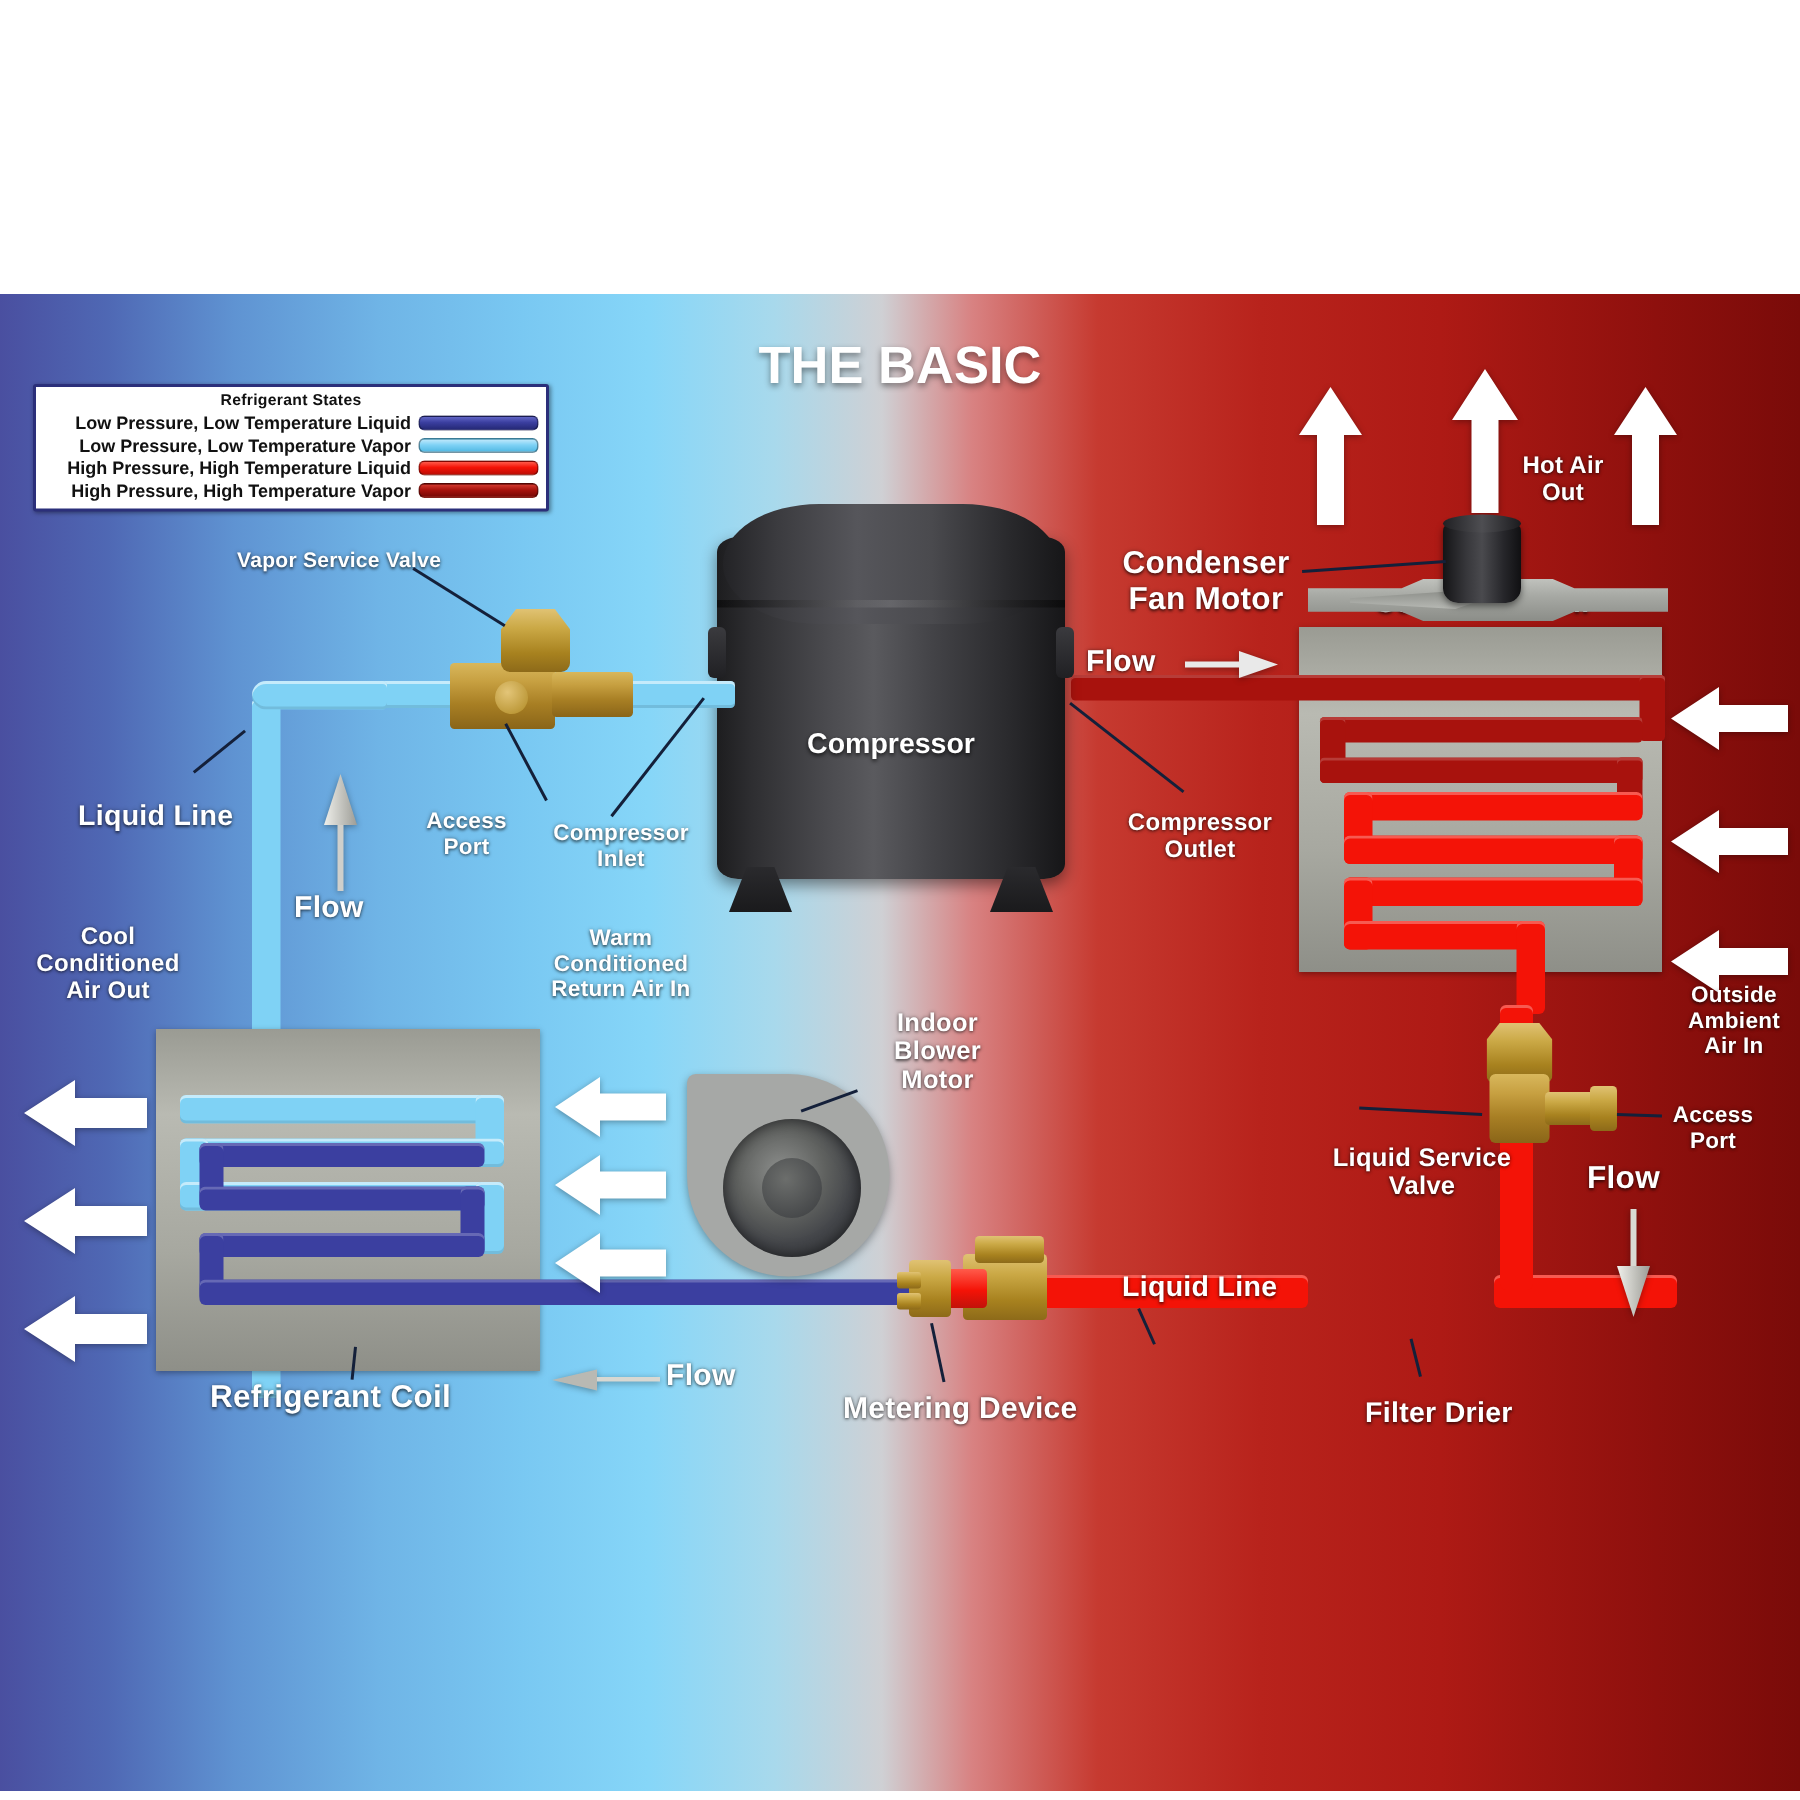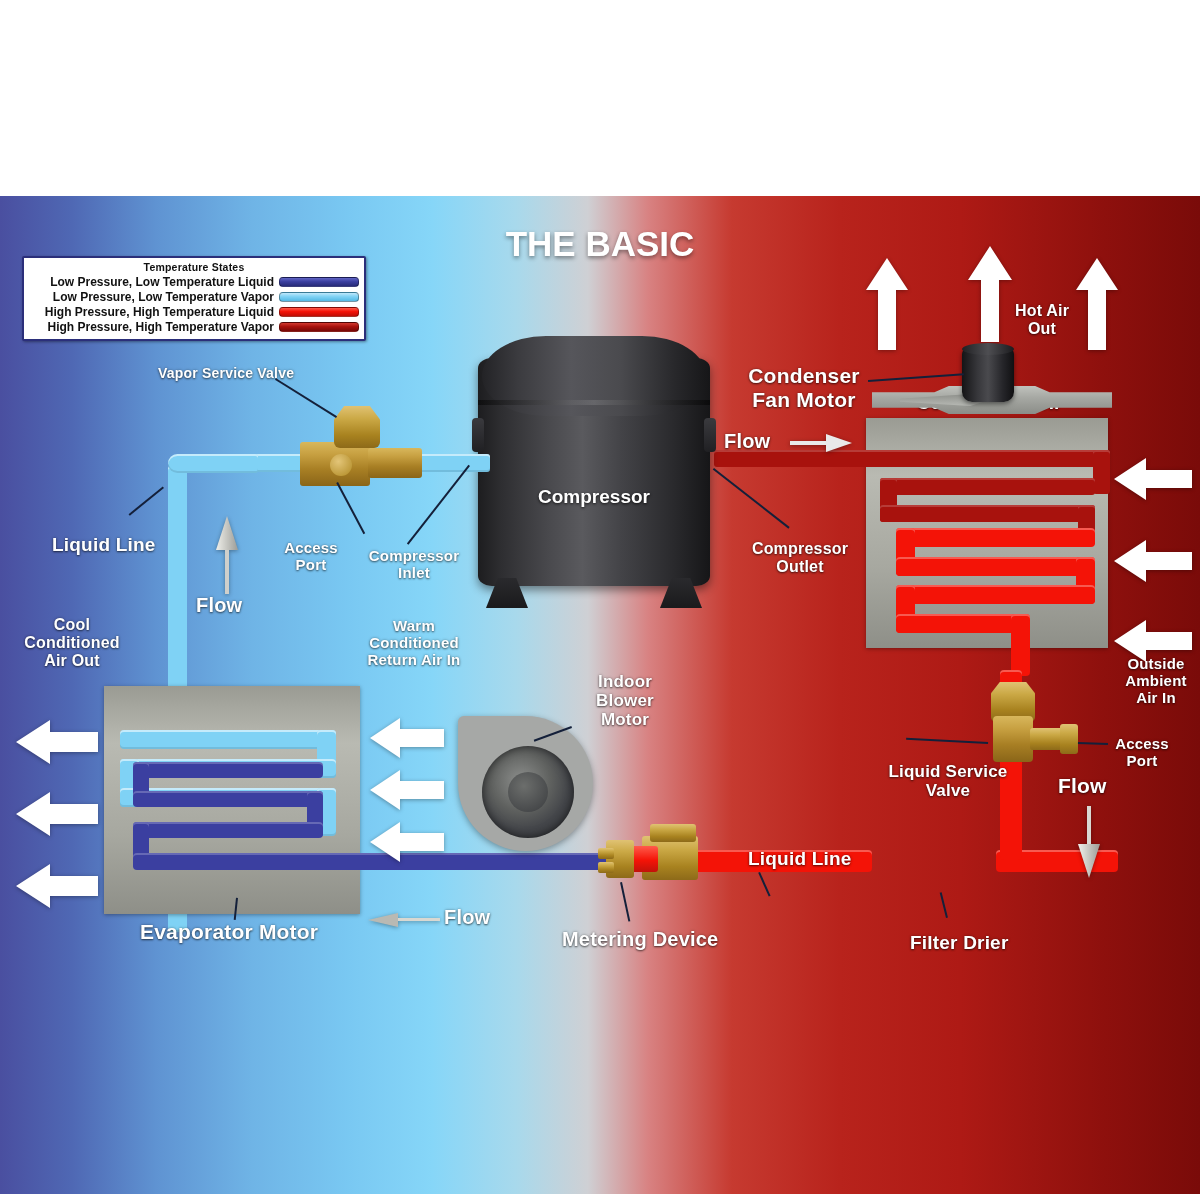--- a/index.html
+++ b/index.html
@@ -123,21 +123,21 @@
 <body>
 
 <div id="stage">
  <div id="poster">
 
   <div id="title">
     <div>THE BASIC</div>
   </div>
 
   <div id="legend">
-    <div class="ltitle">Temperature States</div>
+    <div class="ltitle">Refrigerant States</div>
 
     <div class="lrow">
       <span class="ltxt">Low Pressure, Low Temperature Liquid</span>
       <span class="lswatch" style="background:linear-gradient(to bottom,#6165c4,#3b3fa0 45%,#262a78)"></span>
     </div>
     <div class="lrow">
       <span class="ltxt">Low Pressure, Low Temperature Vapor</span>
       <span class="lswatch" style="background:linear-gradient(to bottom,#bfe8fb,#7fd2f5 45%,#54b9e4)"></span>
     </div>
     <div class="lrow">
@@ -292,21 +292,21 @@
 
   <div class="pipe blue" style="left:133px;top:566px;width:190px;height:16px;border-radius:4px;"></div>
   <div class="pipe blue" style="left:133px;top:566px;width:16px;height:44px;border-radius:4px;"></div>
   <div class="pipe blue" style="left:133px;top:595px;width:190px;height:16px;border-radius:4px;"></div>
   <div class="pipe blue" style="left:307px;top:595px;width:16px;height:46px;border-radius:4px;"></div>
   <div class="pipe blue" style="left:133px;top:626px;width:190px;height:16px;border-radius:4px;"></div>
   <div class="pipe blue" style="left:133px;top:626px;width:16px;height:46px;border-radius:4px;"></div>
 
   <div class="pipe blue" style="left:133px;top:657px;width:492px;height:17px;border-radius:4px;"></div>
 
-  <div class="lbl" style="left:140px;top:724px;font-size:21px;">Evaporator Motor</div>
+  <div class="lbl" style="left:140px;top:724px;font-size:21px;">Refrigerant Coil</div>
   <div class="leader" style="left:238px;top:702px;width:22px;transform:rotate(96deg);"></div>
 
   <div class="arrow" style="left:368px;top:716px;">
     <svg width="72" height="16" viewBox="0 0 72 16">
       <rect x="26" y="6" width="46" height="3" fill="#d8d8d2"></rect>
       <polygon points="0,8 30,1 30,15" fill="#b9b9b3"></polygon>
     </svg>
   </div>
   <div class="lbl" style="left:444px;top:710px;font-size:20px;">Flow</div>
 

